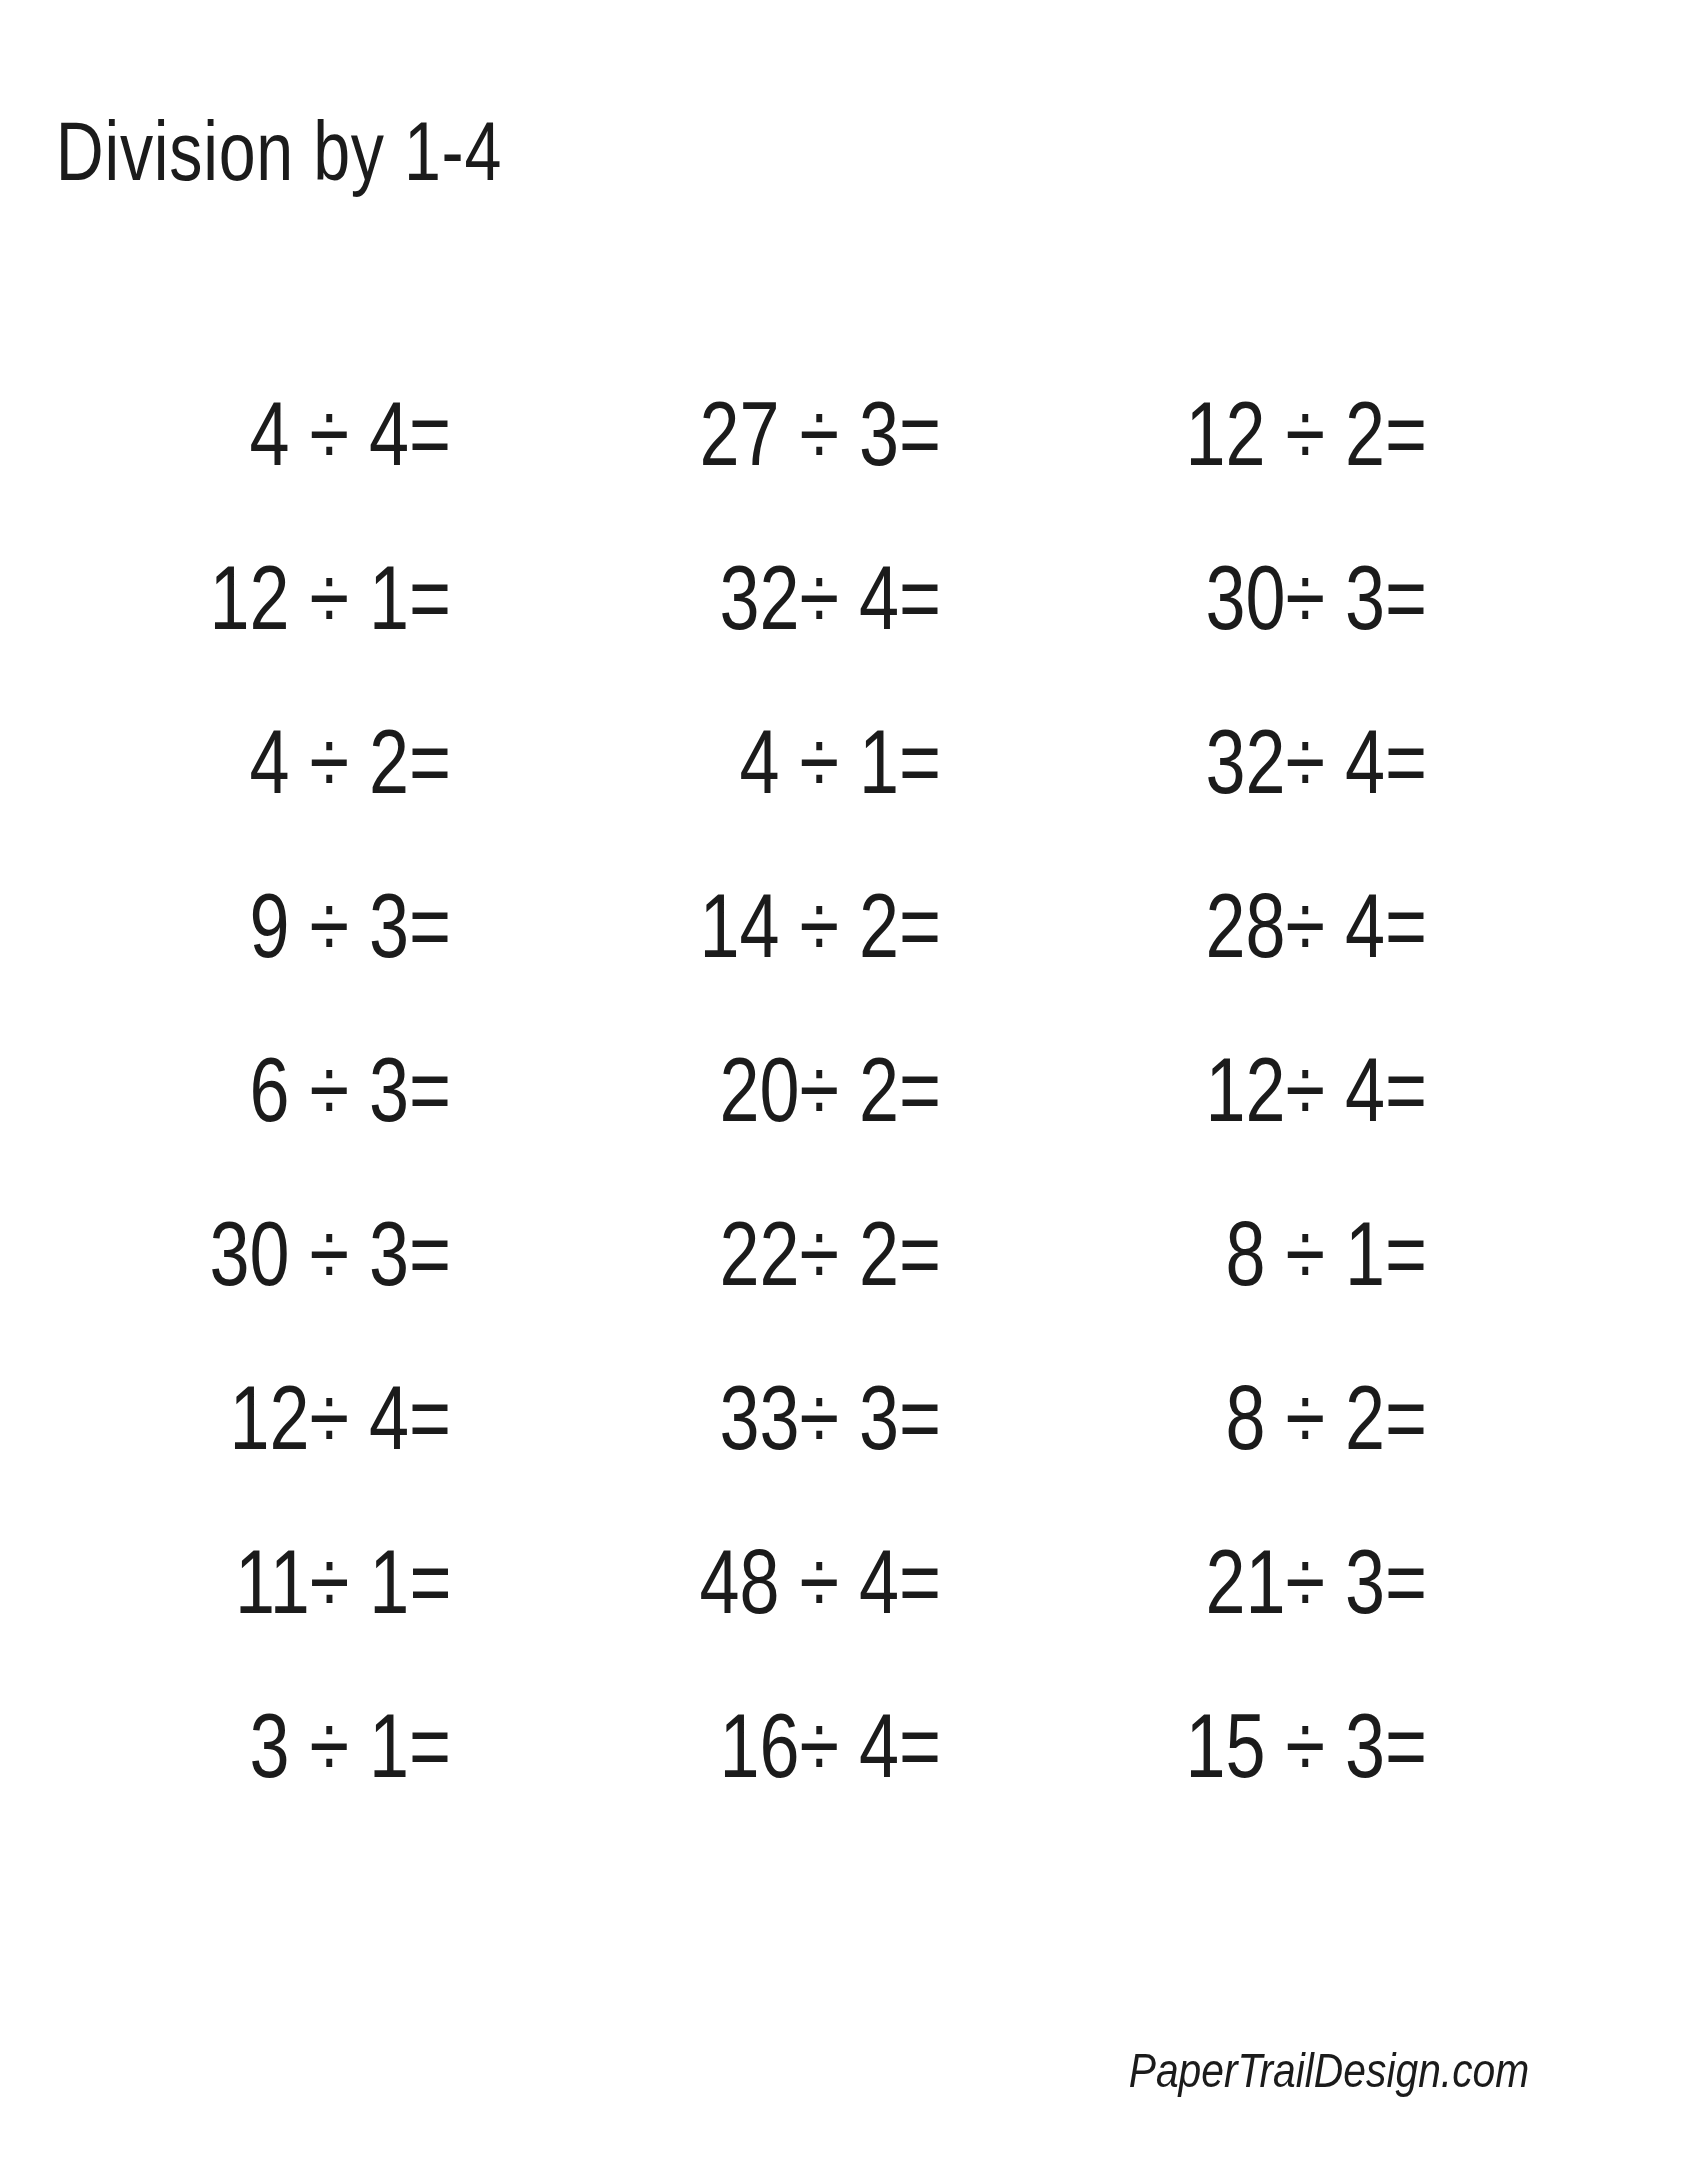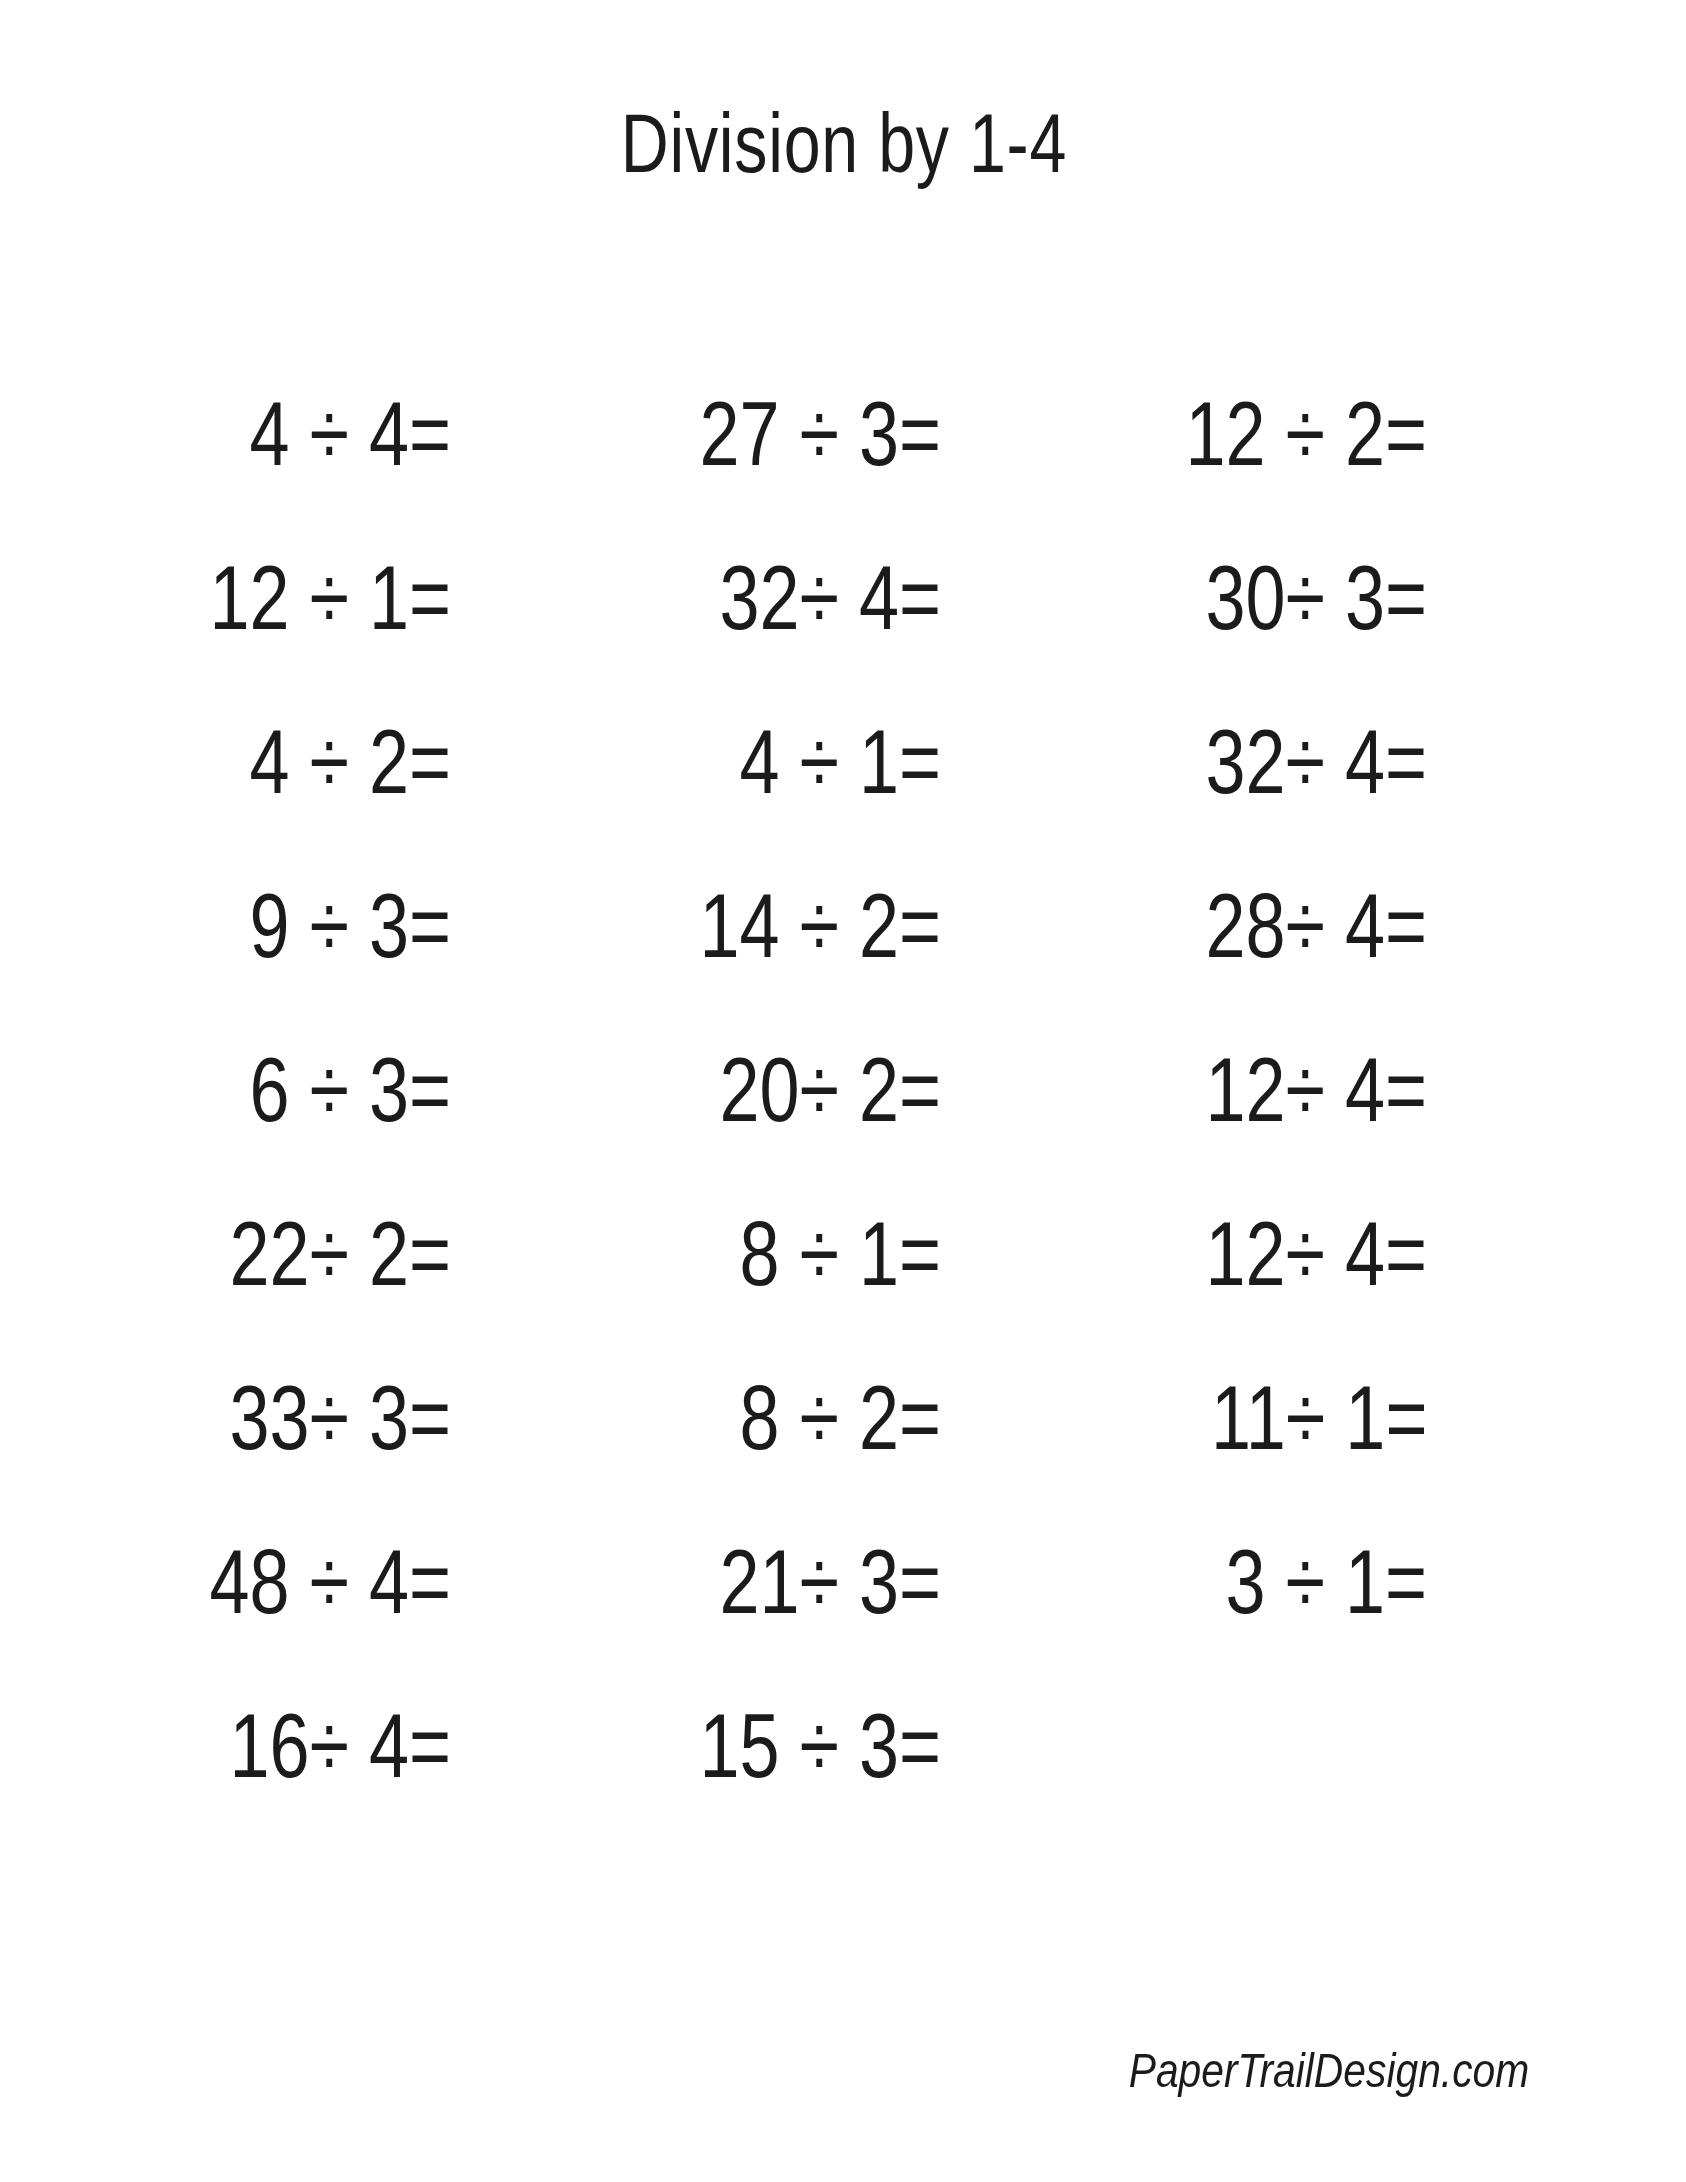--- a/index.html
+++ b/index.html
@@ -10,24 +10,23 @@
     width: 1687px;
     height: 2182px;
     position: relative;
     background: #ffffff;
     font-family: "Liberation Sans", sans-serif;
     color: #1b1b1b;
     overflow: hidden;
   }
   .title-wrap {
     position: absolute;
-    top: 96px;
+    top: 104px;
     left: 0;
     width: 100%;
-    text-align: center;
   }
   .title {
     display: inline-block;
     font-size: 83px;
     letter-spacing: 0.9px;
     transform: scaleX(0.80);
     transform-origin: 50% 50%;
     white-space: nowrap;
   }
   .worksheet {
@@ -116,20 +115,23 @@
   <div class="problem-cell">
       <span class="problem-text">6 ÷ 3=</span>
     </div>
   <div class="problem-cell">
       <span class="problem-text">20÷ 2=</span>
     </div>
 
   <div class="problem-cell">
       <span class="problem-text">12÷ 4=</span>
     </div>
+  <div class="problem-cell">
+      <span class="problem-text">30 ÷ 3=</span>
+    </div>
 
   <div class="problem-cell">
       <span class="problem-text">22÷ 2=</span>
     </div>
   <div class="problem-cell">
       <span class="problem-text">8 ÷ 1=</span>
     </div>
   <div class="problem-cell">
       <span class="problem-text">12÷ 4=</span>
     </div>

